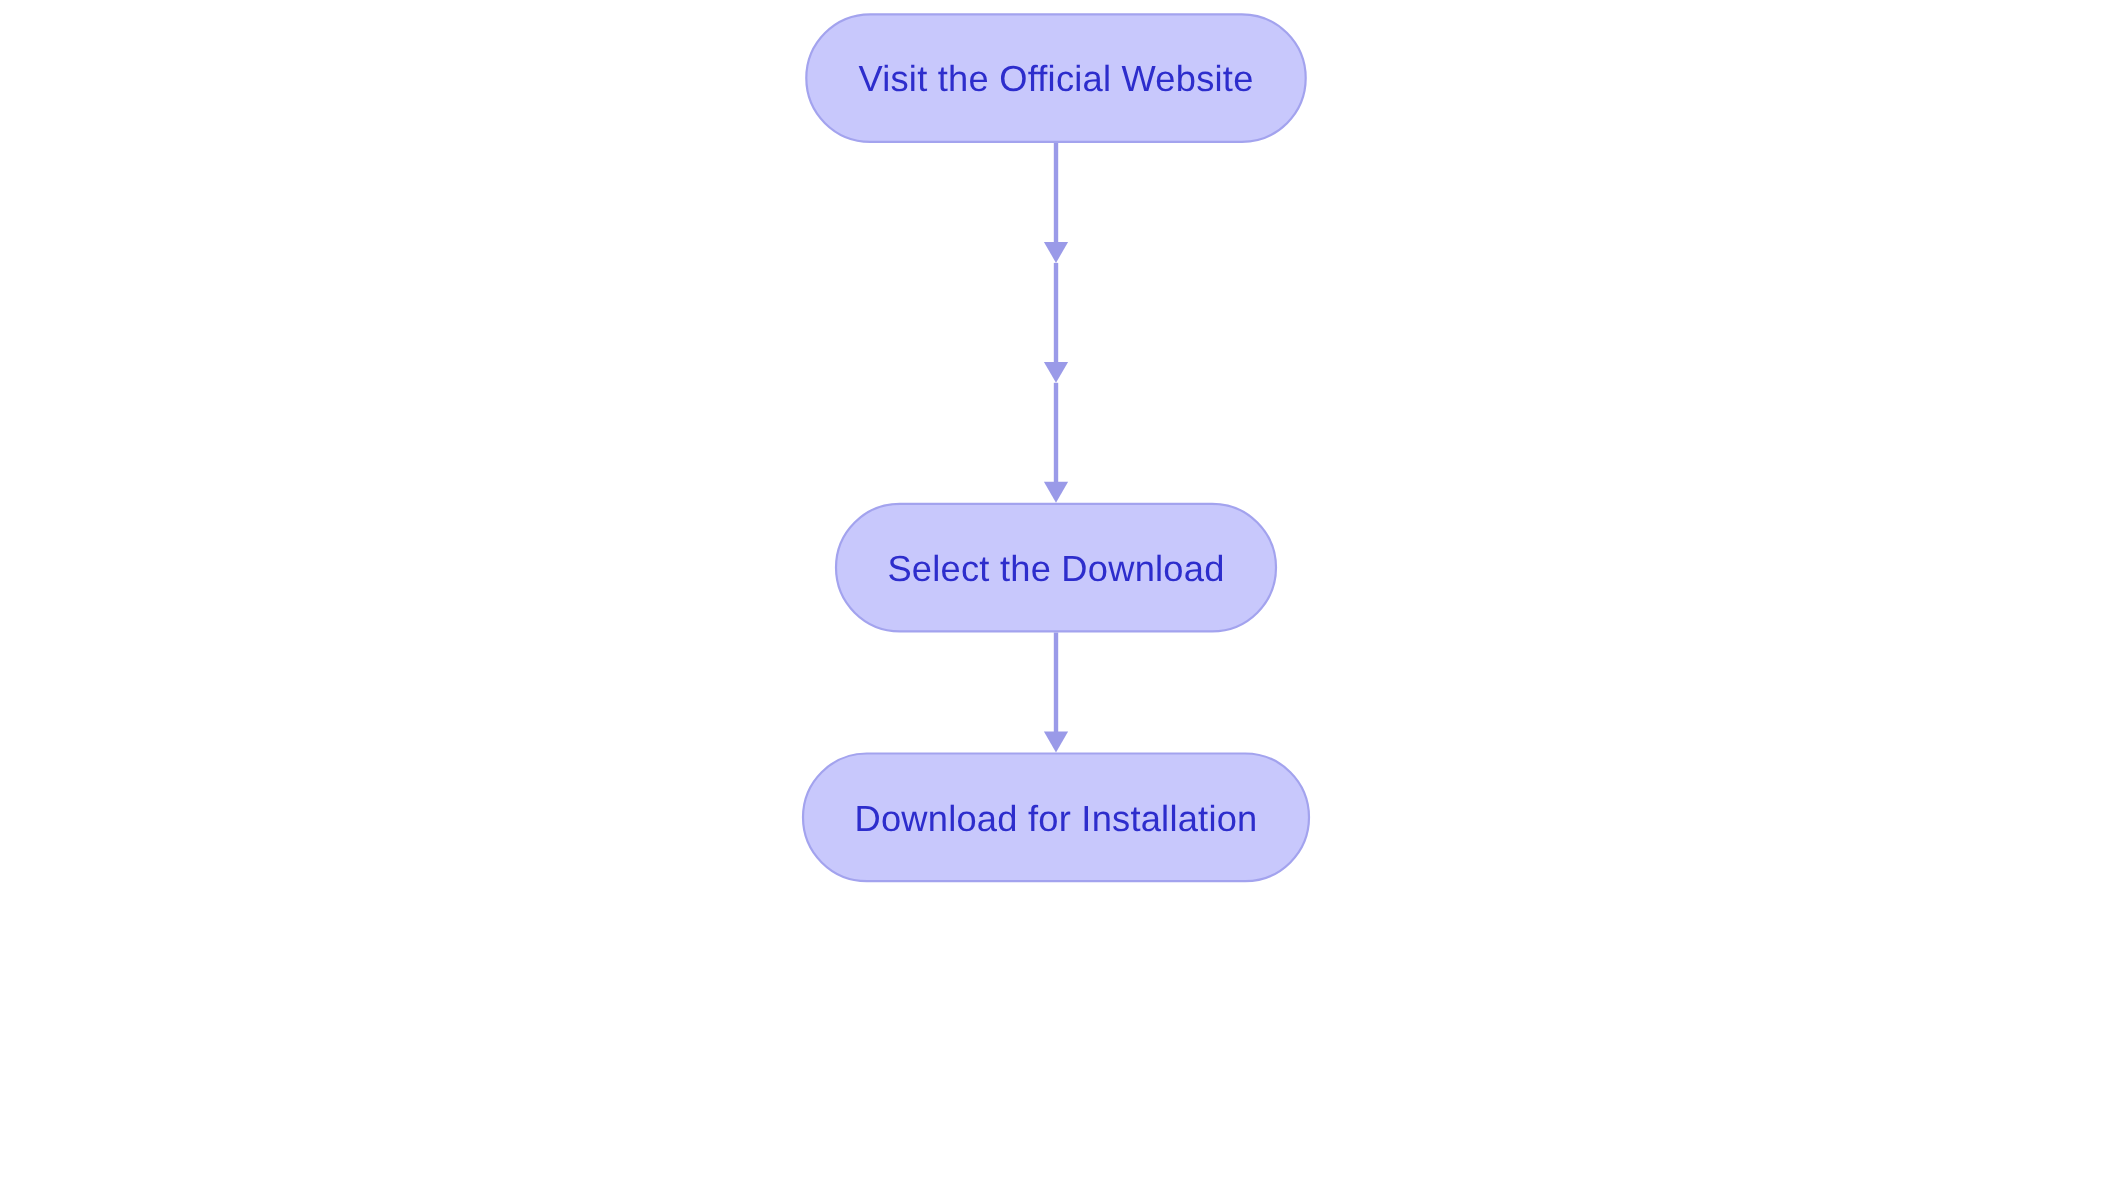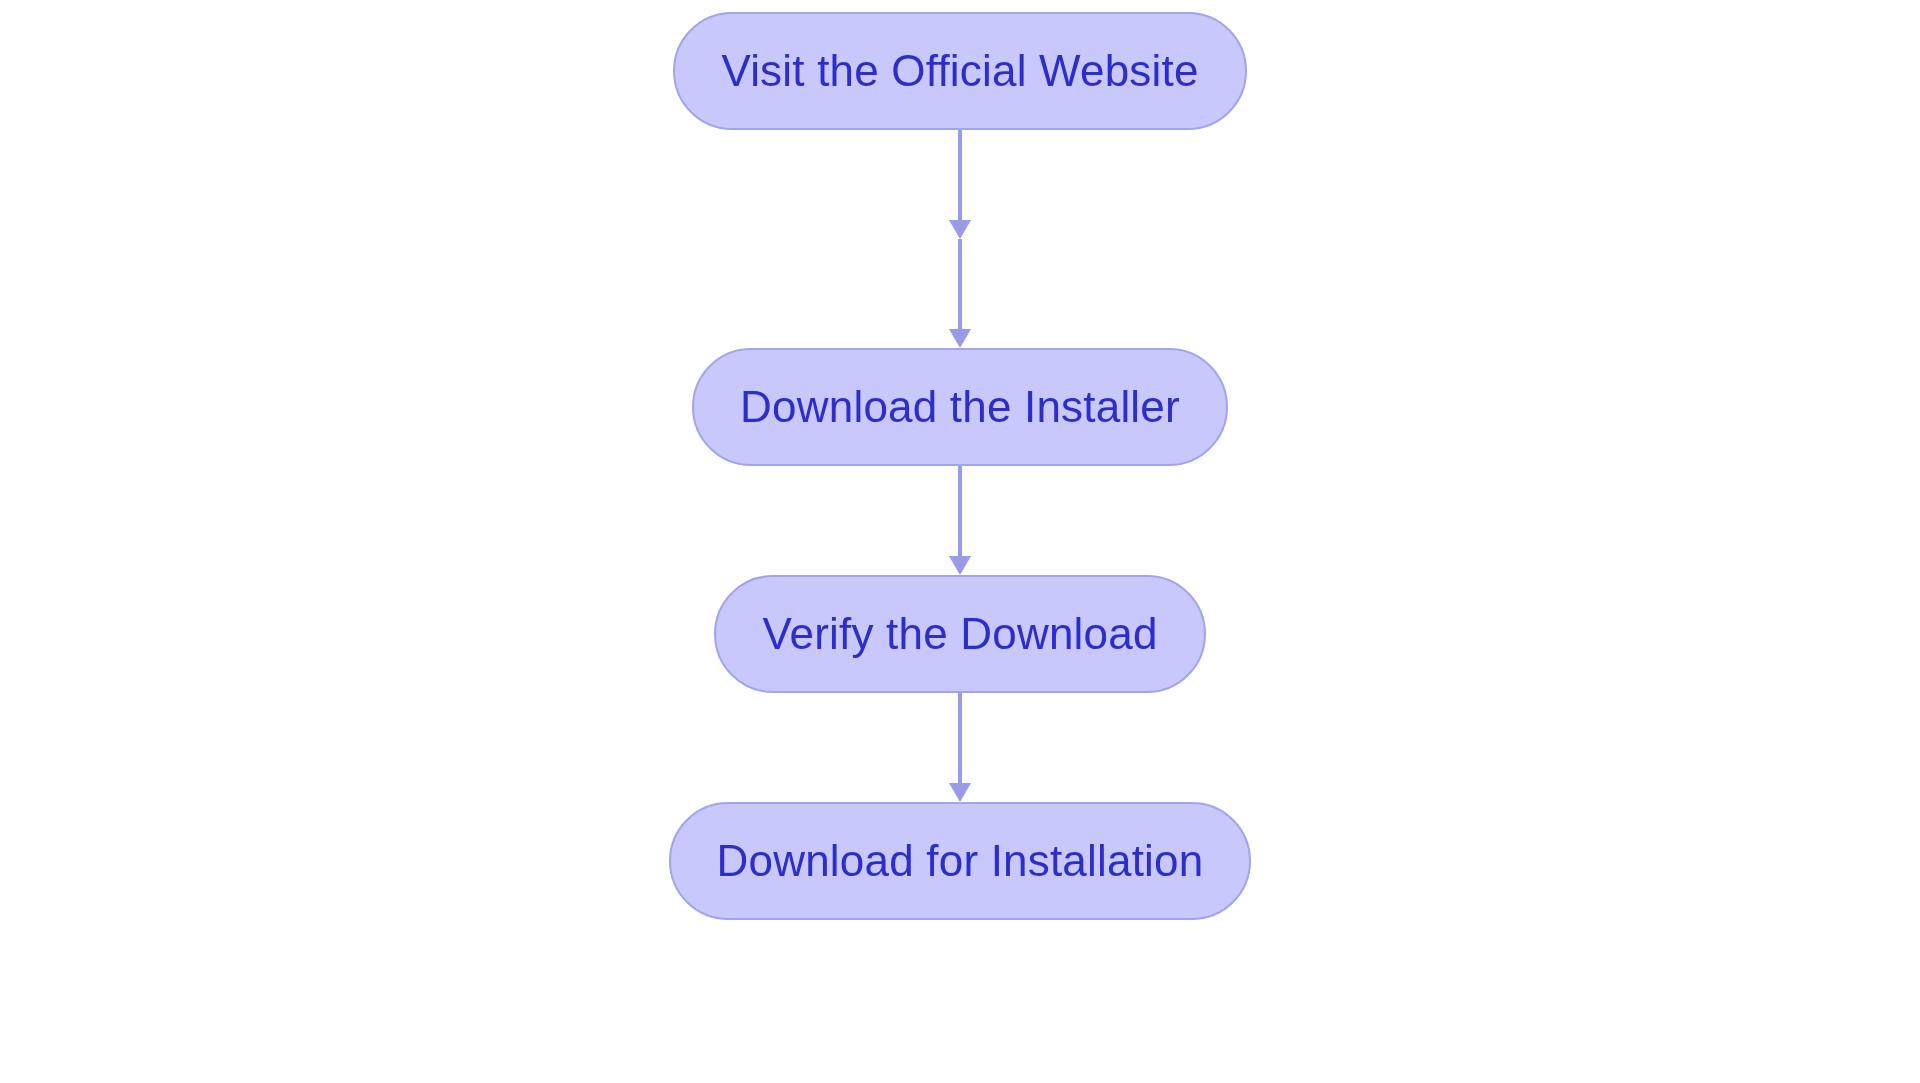--- a/index.html
+++ b/index.html
@@ -38,21 +38,21 @@
     background: #c8c8fc;
     border: 2px solid #a3a3ee;
     display: flex;
     align-items: center;
     justify-content: center;
     padding: 0 46px;
     white-space: nowrap;
   }
 
   .node-label {
-    font-size: 44px;
+    font-size: 33px;
     font-weight: 400;
     color: #2d2dcc;
     letter-spacing: 0.2px;
     line-height: 1;
   }
 
   .connector {
     position: relative;
     width: 30px;
     height: 109px;
@@ -96,31 +96,28 @@
       <div class="conn-line"></div>
       <div class="conn-arrowhead"></div>
     </div>
 
 
     <div class="connector">
       <div class="conn-line"></div>
       <div class="conn-arrowhead"></div>
     </div>
 
-    <div class="node">
-      <span class="node-label">Download the Installer</span>
-    </div>
 
     <div class="connector">
       <div class="conn-line"></div>
       <div class="conn-arrowhead"></div>
     </div>
 
     <div class="node">
-      <span class="node-label">Verify the Download</span>
+      <span class="node-label">Select the Download</span>
     </div>
 
     <div class="connector">
       <div class="conn-line"></div>
       <div class="conn-arrowhead"></div>
     </div>
 
     <div class="node">
       <span class="node-label">Download for Installation</span>
     </div>

